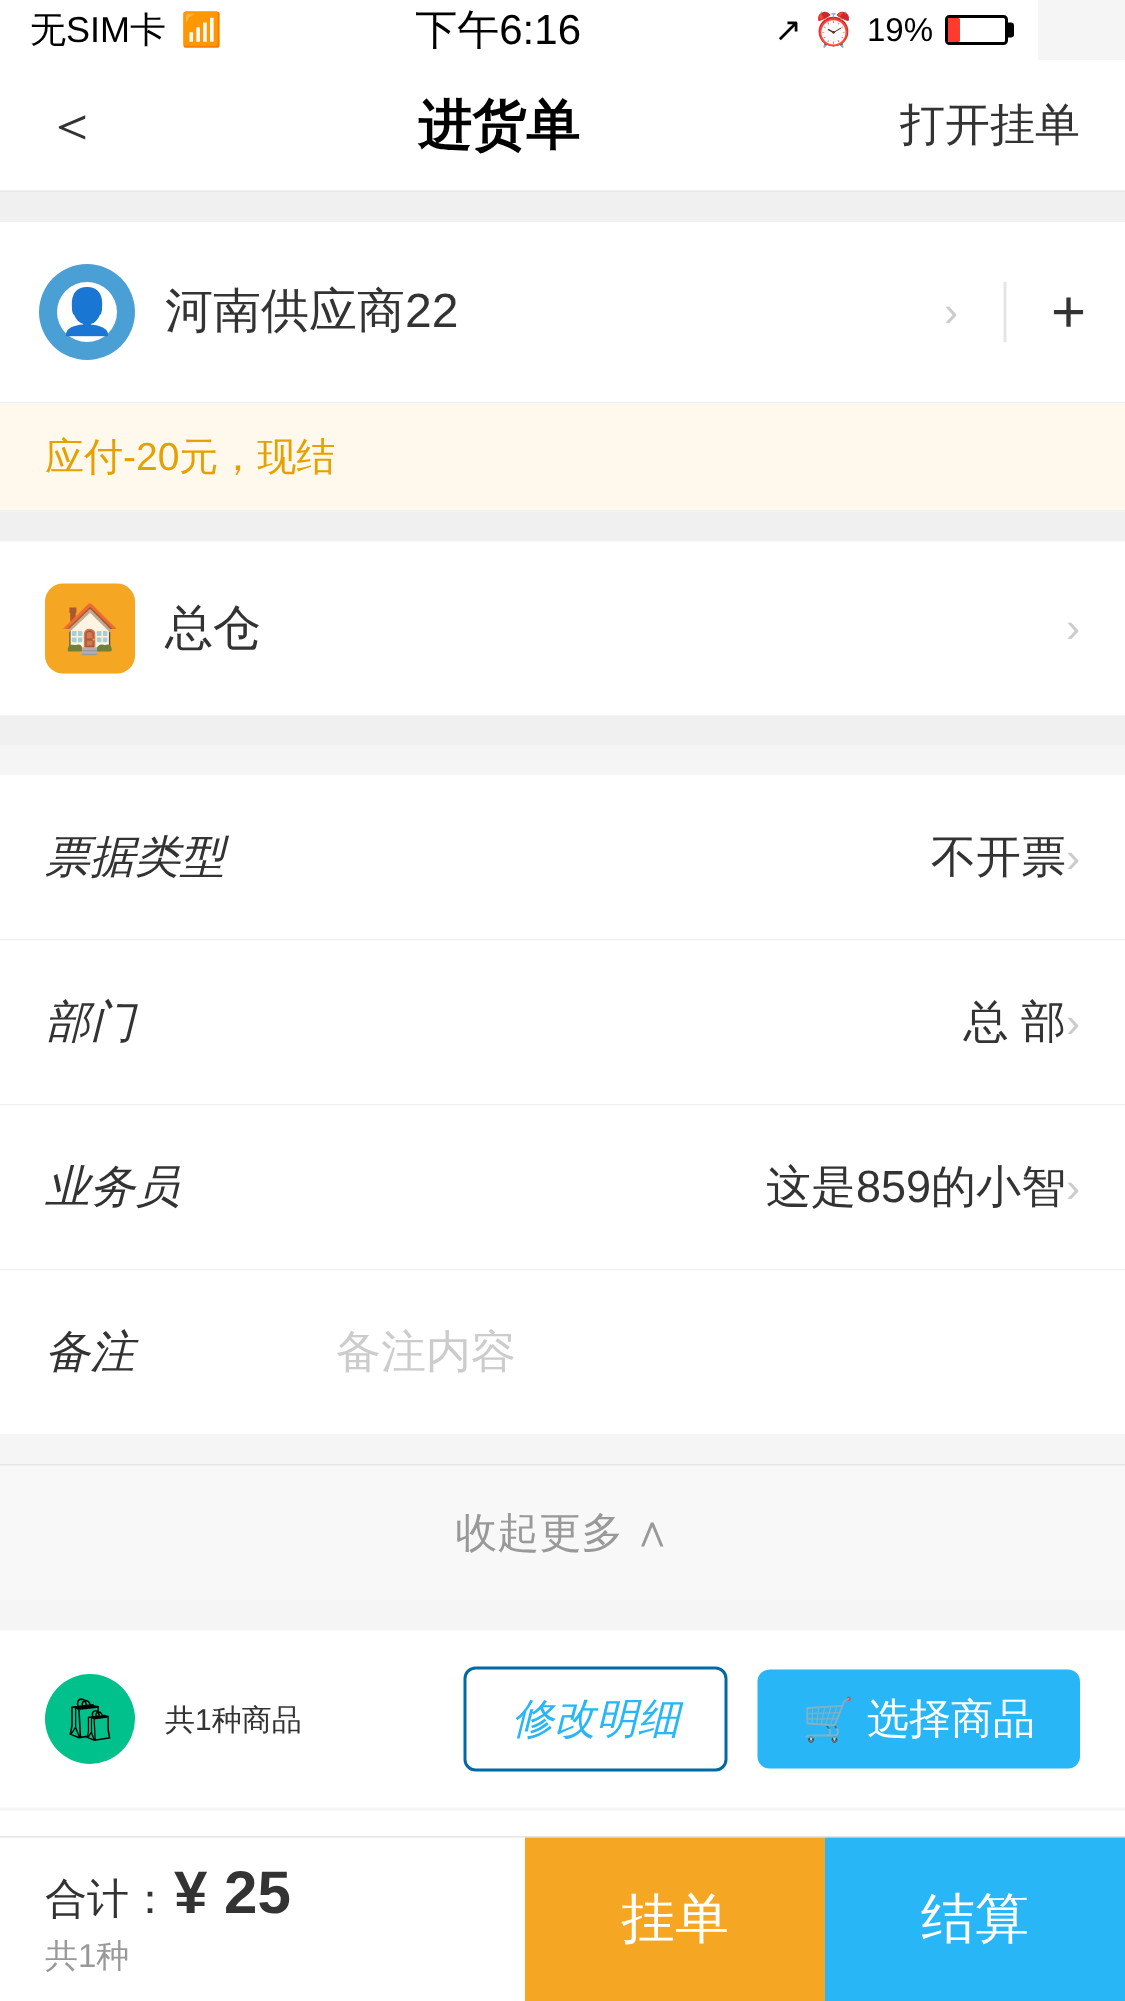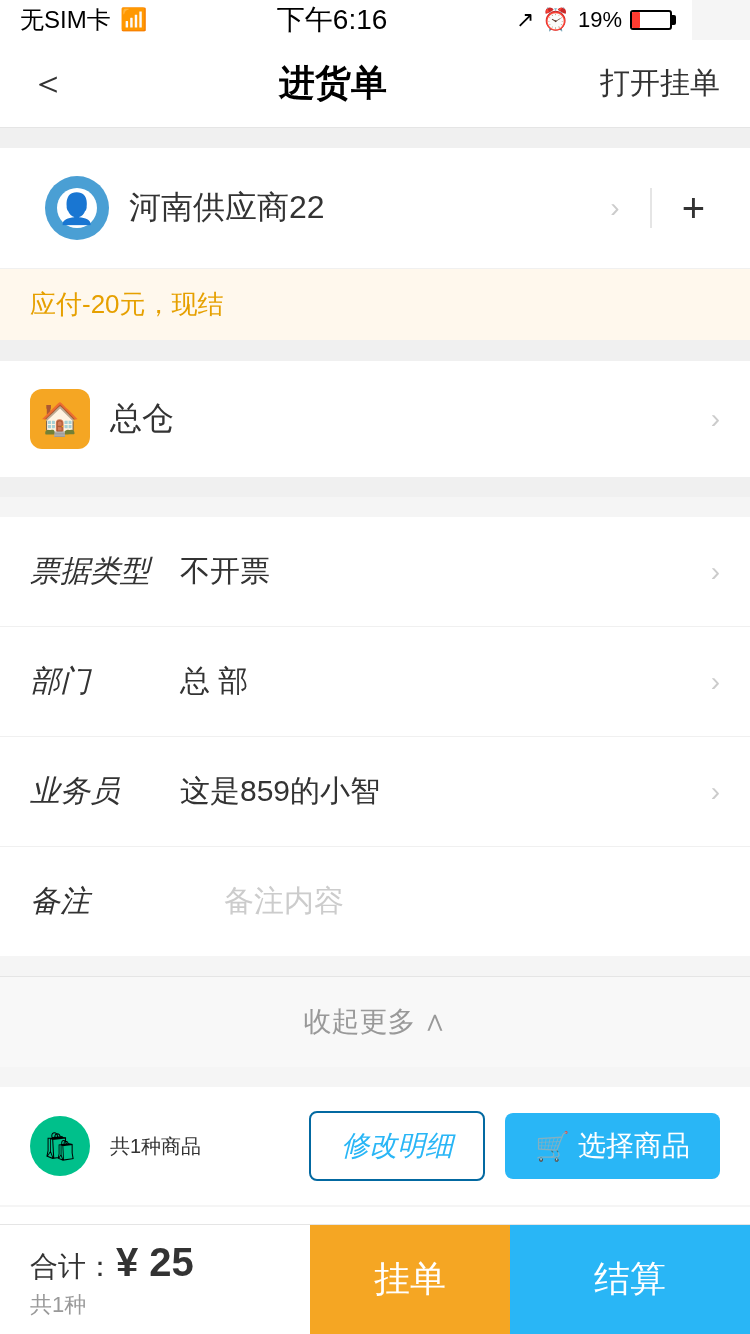--- a/index.html
+++ b/index.html
@@ -92,21 +92,21 @@
     .card {
       background: #fff;
       margin-bottom: 0;
     }
 
     
     .supplier-row {
       background: #fff;
       display: flex;
       align-items: center;
-      padding: 28px 45px;
+      padding: 28px 26px;
       border-bottom: 1px solid #f0f0f0;
     }
     .supplier-avatar {
       width: 64px;
       height: 64px;
       border-radius: 50%;
       background: #4a9fd4;
       display: flex;
       align-items: center;
       justify-content: center;
@@ -207,20 +207,21 @@
       font-size: 30px;
       color: #333;
       width: 150px;
       flex-shrink: 0;
       font-style: italic;
     }
     .form-value {
       flex: 1;
       font-size: 30px;
       color: #333;
+      text-align: right;
     }
     .form-placeholder {
       flex: 1;
       font-size: 30px;
       color: #ccc;
       margin-left: 44px;
     }
 
     
     .collapse-bar {
@@ -371,21 +372,21 @@
       width: 200px;
       background: #f5a623;
       color: #fff;
       display: flex;
       align-items: center;
       justify-content: center;
       font-size: 36px;
       cursor: pointer;
     }
     .btn-checkout {
-      width: 240px;
+      width: 200px;
       background: #29b6f6;
       color: #fff;
       display: flex;
       align-items: center;
       justify-content: center;
       font-size: 36px;
       cursor: pointer;
     }
 
     .wifi-icon { font-size: 22px; }

